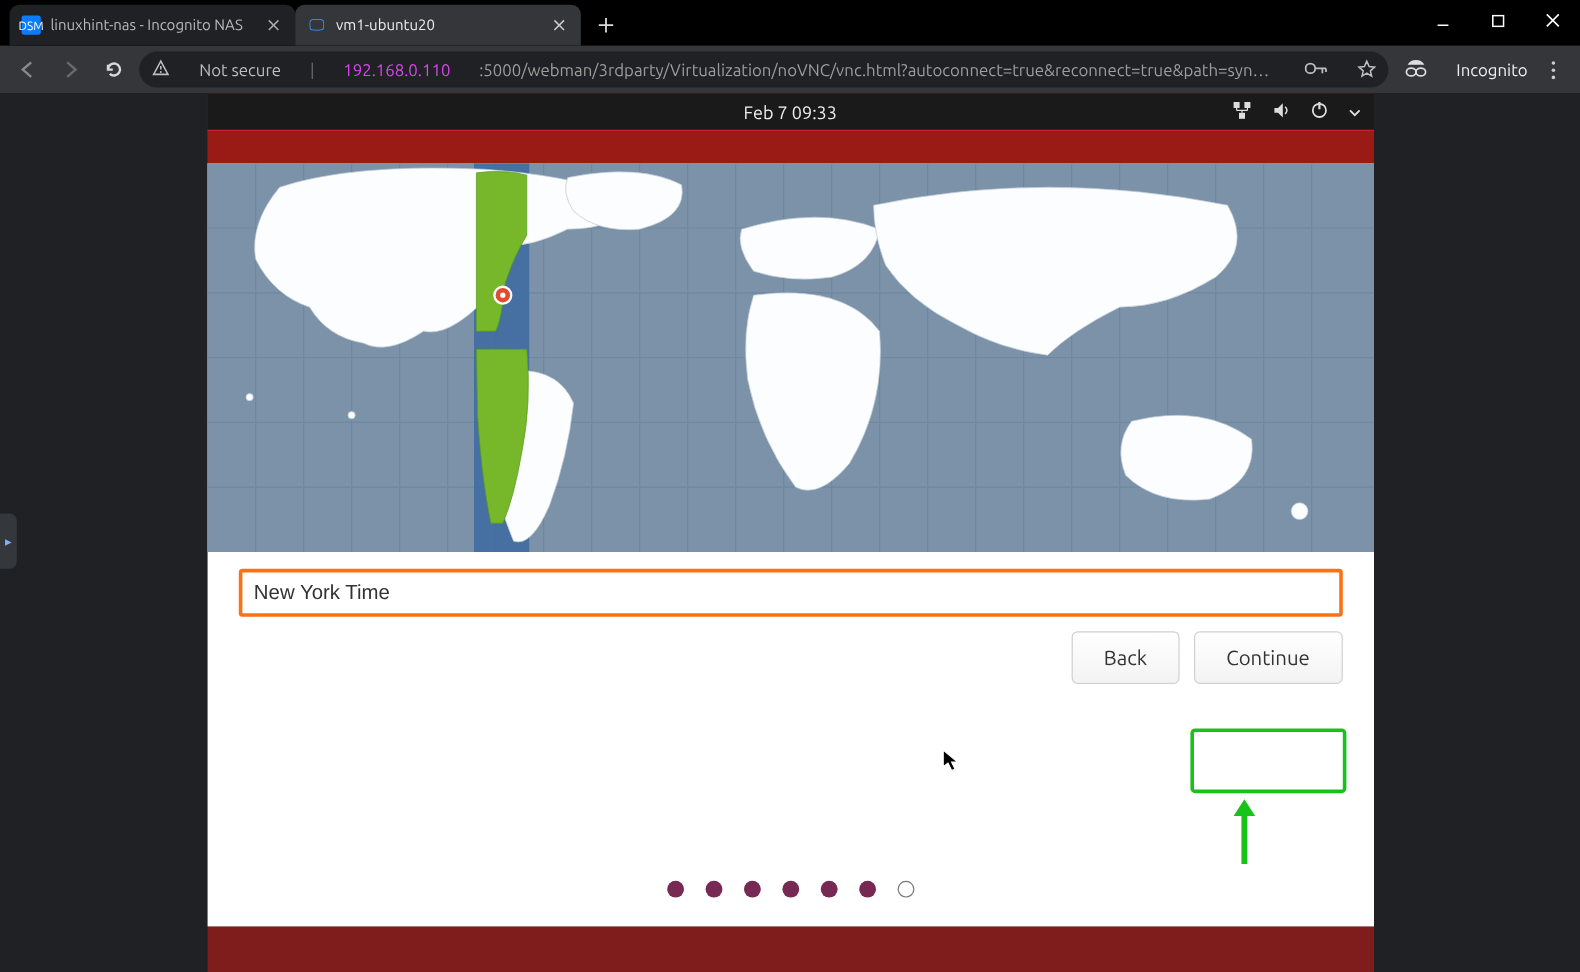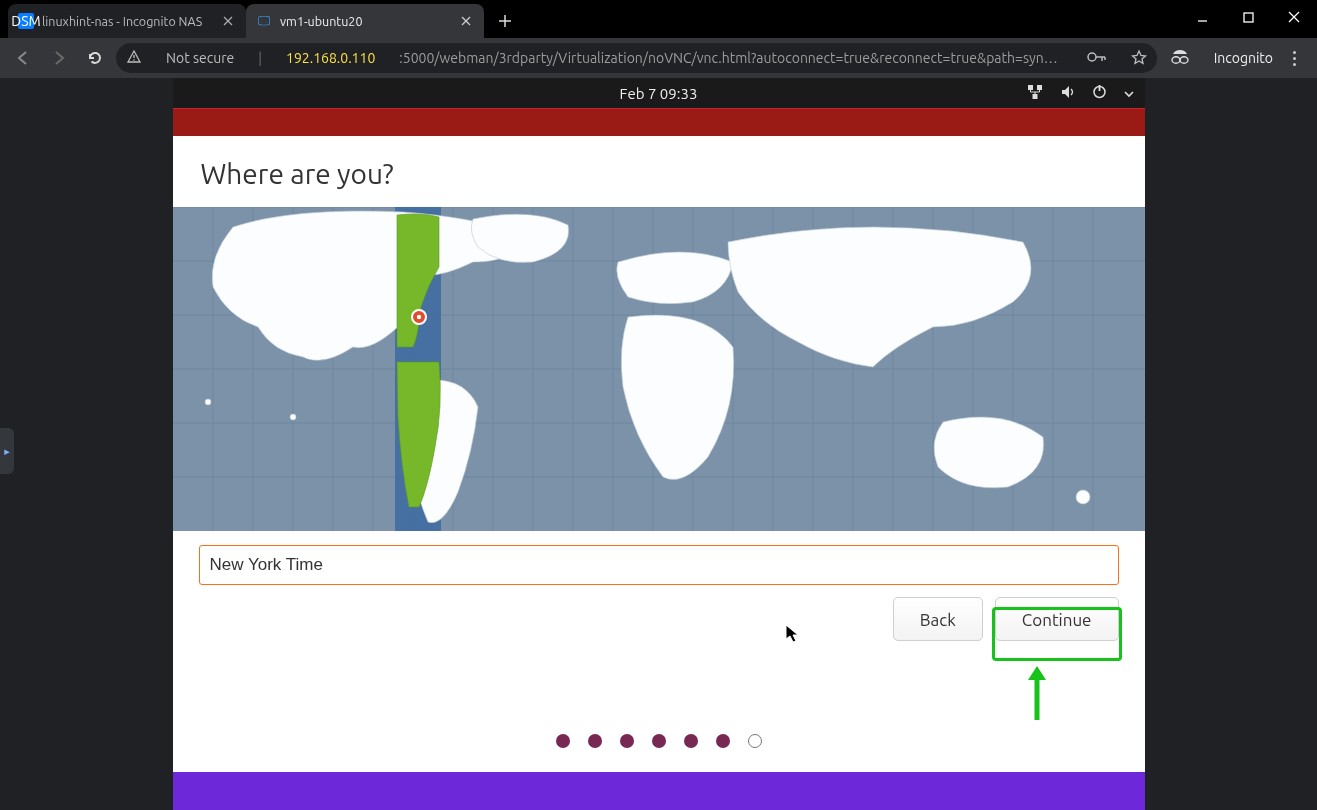--- a/index.html
+++ b/index.html
@@ -42,21 +42,21 @@
     color: #ccc;
     border-top-left-radius: 8px;
     border-top-right-radius: 8px;
     position: relative;
   }
   .tab.inactive { background: #202124; color: #bbb; }
   .tab.active { background: #35363a; color: #eee; }
   .tab-favicon {
     width: 16px; height: 16px; margin-right: 8px;
     display:flex;align-items:center;justify-content:center;
-    font-size:14px;border-radius:2px;
+    font-size:10px;border-radius:2px;
   }
   .favicon-dsm { background:#0a7cff;color:#fff; }
   .favicon-vnc { color:#3aa0ff;font-size:13px; }
   .tab-title { flex:1; white-space:nowrap; overflow:hidden; text-overflow:ellipsis; }
   .tab-close { width:16px;height:16px;display:flex;align-items:center;justify-content:center;color:#aaa; }
   .tab-add { width:30px;height:30px;display:flex;align-items:center;justify-content:center;color:#ddd;margin-left:6px;margin-bottom:2px; }
   
   .toolbar {
     height: 40px;
     background:#35363a;
@@ -73,21 +73,21 @@
     background:#202124;
     border-radius:15px;
     display:flex;
     align-items:center;
     padding:0 10px;
     color:#bdbdbd;
     font-size:14px;
     overflow:hidden;
     gap:24px;
   }
-  .addr-bar .ip { color:#fde047; }
+  .addr-bar .ip { color:#d946ef; }
   .addr-bar .rest { color:#9d9d9d; white-space:nowrap; overflow:hidden; text-overflow:ellipsis; flex:1; }
   .right-icons { display:flex; align-items:center; gap:12px; padding:0 6px; color:#ccc; }
   .incognito-badge { display:flex;align-items:center;gap:23px;font-size:14px;color:#eee; }
   .kebab { width:18px;display:flex;flex-direction:column;align-items:center;gap:3px; }
   .kebab span{width:3px;height:3px;background:#ccc;border-radius:50%;}
 
   
   .content {
     width:1317px;
     height:732px;
@@ -107,21 +107,21 @@
     border-bottom-right-radius:6px;
     display:flex;
     align-items:center;
     justify-content:center;
     color:#7db0ff;
     font-size:11px;
   }
   
   .vm {
     width:972px;
-    background:#6d28d9;
+    background:#7f1d1d;
   }
   .gnome-top {
     height:30px;
     background:#1a1a1a;
     display:flex;
     align-items:center;
     justify-content:center;
     color:#eee;
     position:relative;
     font-size:15px;
@@ -163,21 +163,21 @@
     height:324px;
     background:#7b92a9;
     position:relative;
     overflow:hidden;
   }
   .map-svg { position:absolute; inset:0; }
   .tz-input-wrap { padding:14px 26px 0 26px; }
   .tz-input {
     width:100%;
     height:40px;
-    border:1px solid #f97316;
+    border:3px solid #f97316;
     border-radius:3px;
     background:#fff;
     padding:0 10px;
     font-size:17px;
     color:#333;
     outline:none;
   }
   .btn-row {
     display:flex;
     justify-content:flex-end;
@@ -372,21 +372,20 @@
         <span>
           <svg width="12" height="10">
               <path d="M2 3 L6 7 L10 3" fill="none" stroke="#ddd" stroke-width="1.6"></path>
             </svg>
         </span>
       </div>
     </div>
     <div class="orange-bar"></div>
 
     <div class="installer">
-      <div class="heading">Where are you?</div>
 
       <div class="map-wrap">
         <svg class="map-svg" viewBox="0 0 972 324" preserveAspectRatio="none">
 
           <g stroke="#6f879f" stroke-width="1">
             <line x1="0" y1="0" x2="972" y2="0"></line>
               <line x1="0" y1="54" x2="972" y2="54"></line>
               <line x1="0" y1="108" x2="972" y2="108"></line>
               <line x1="0" y1="162" x2="972" y2="162"></line>
               <line x1="0" y1="216" x2="972" y2="216"></line>

